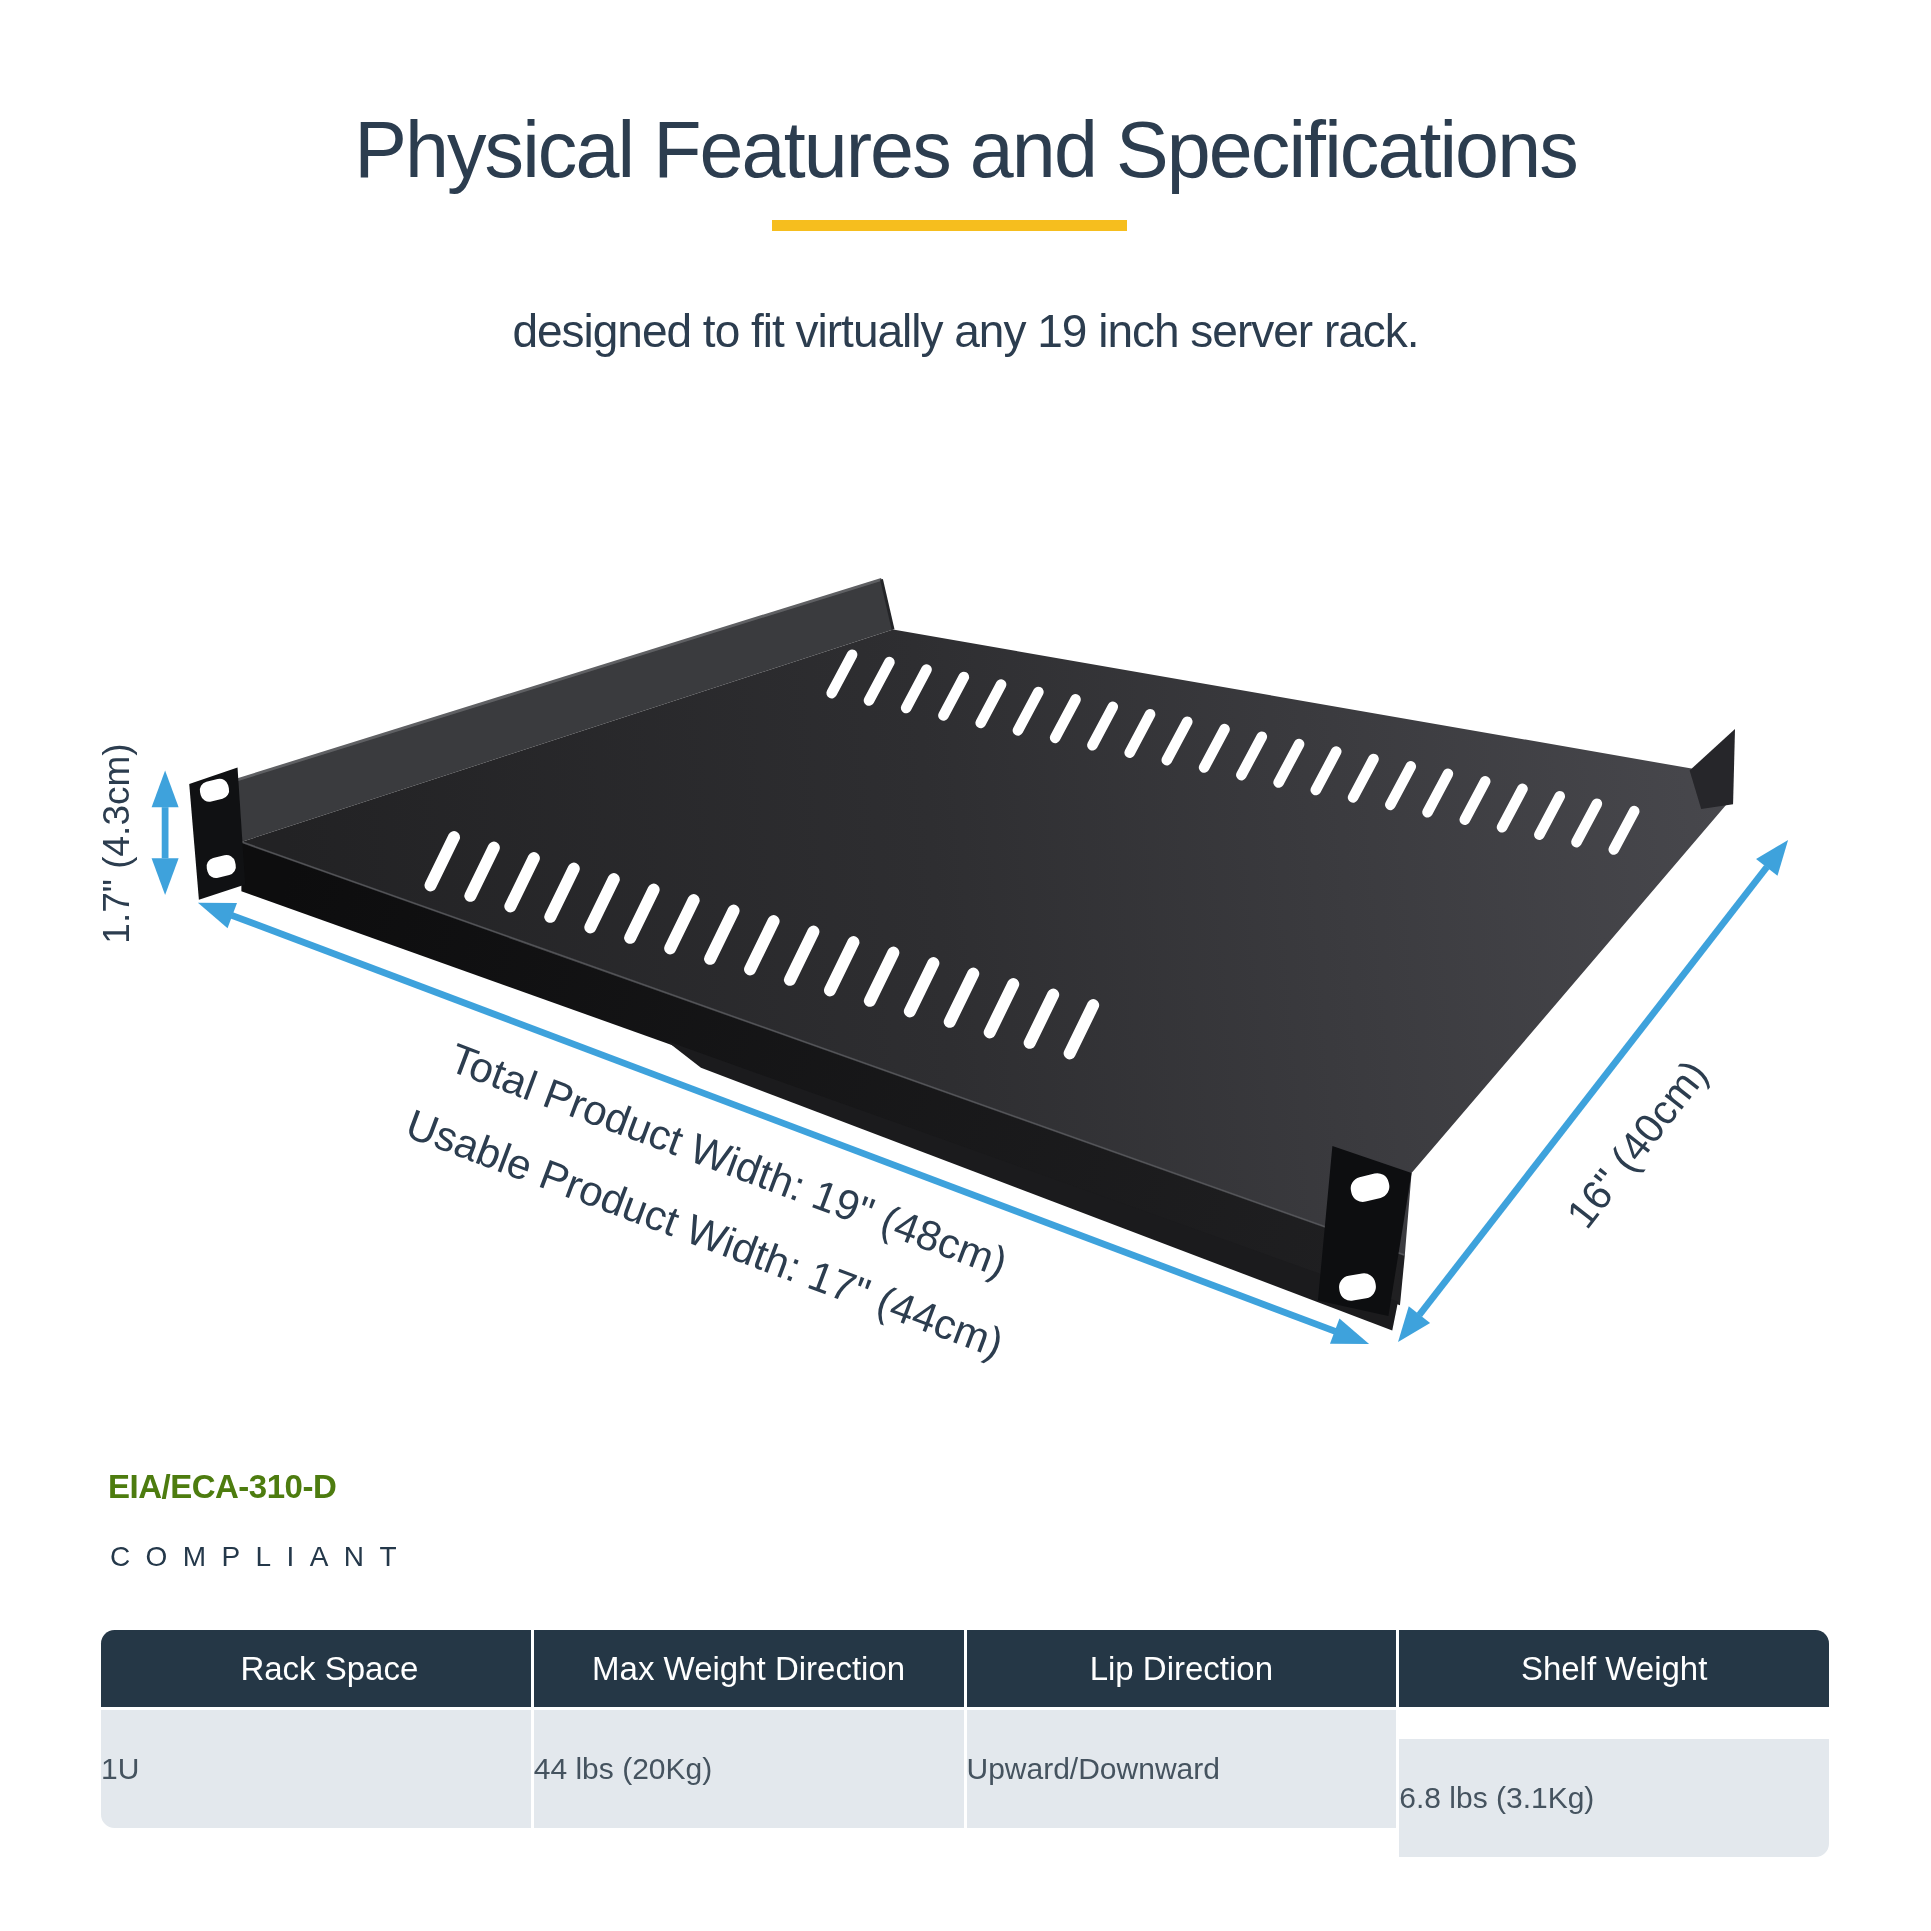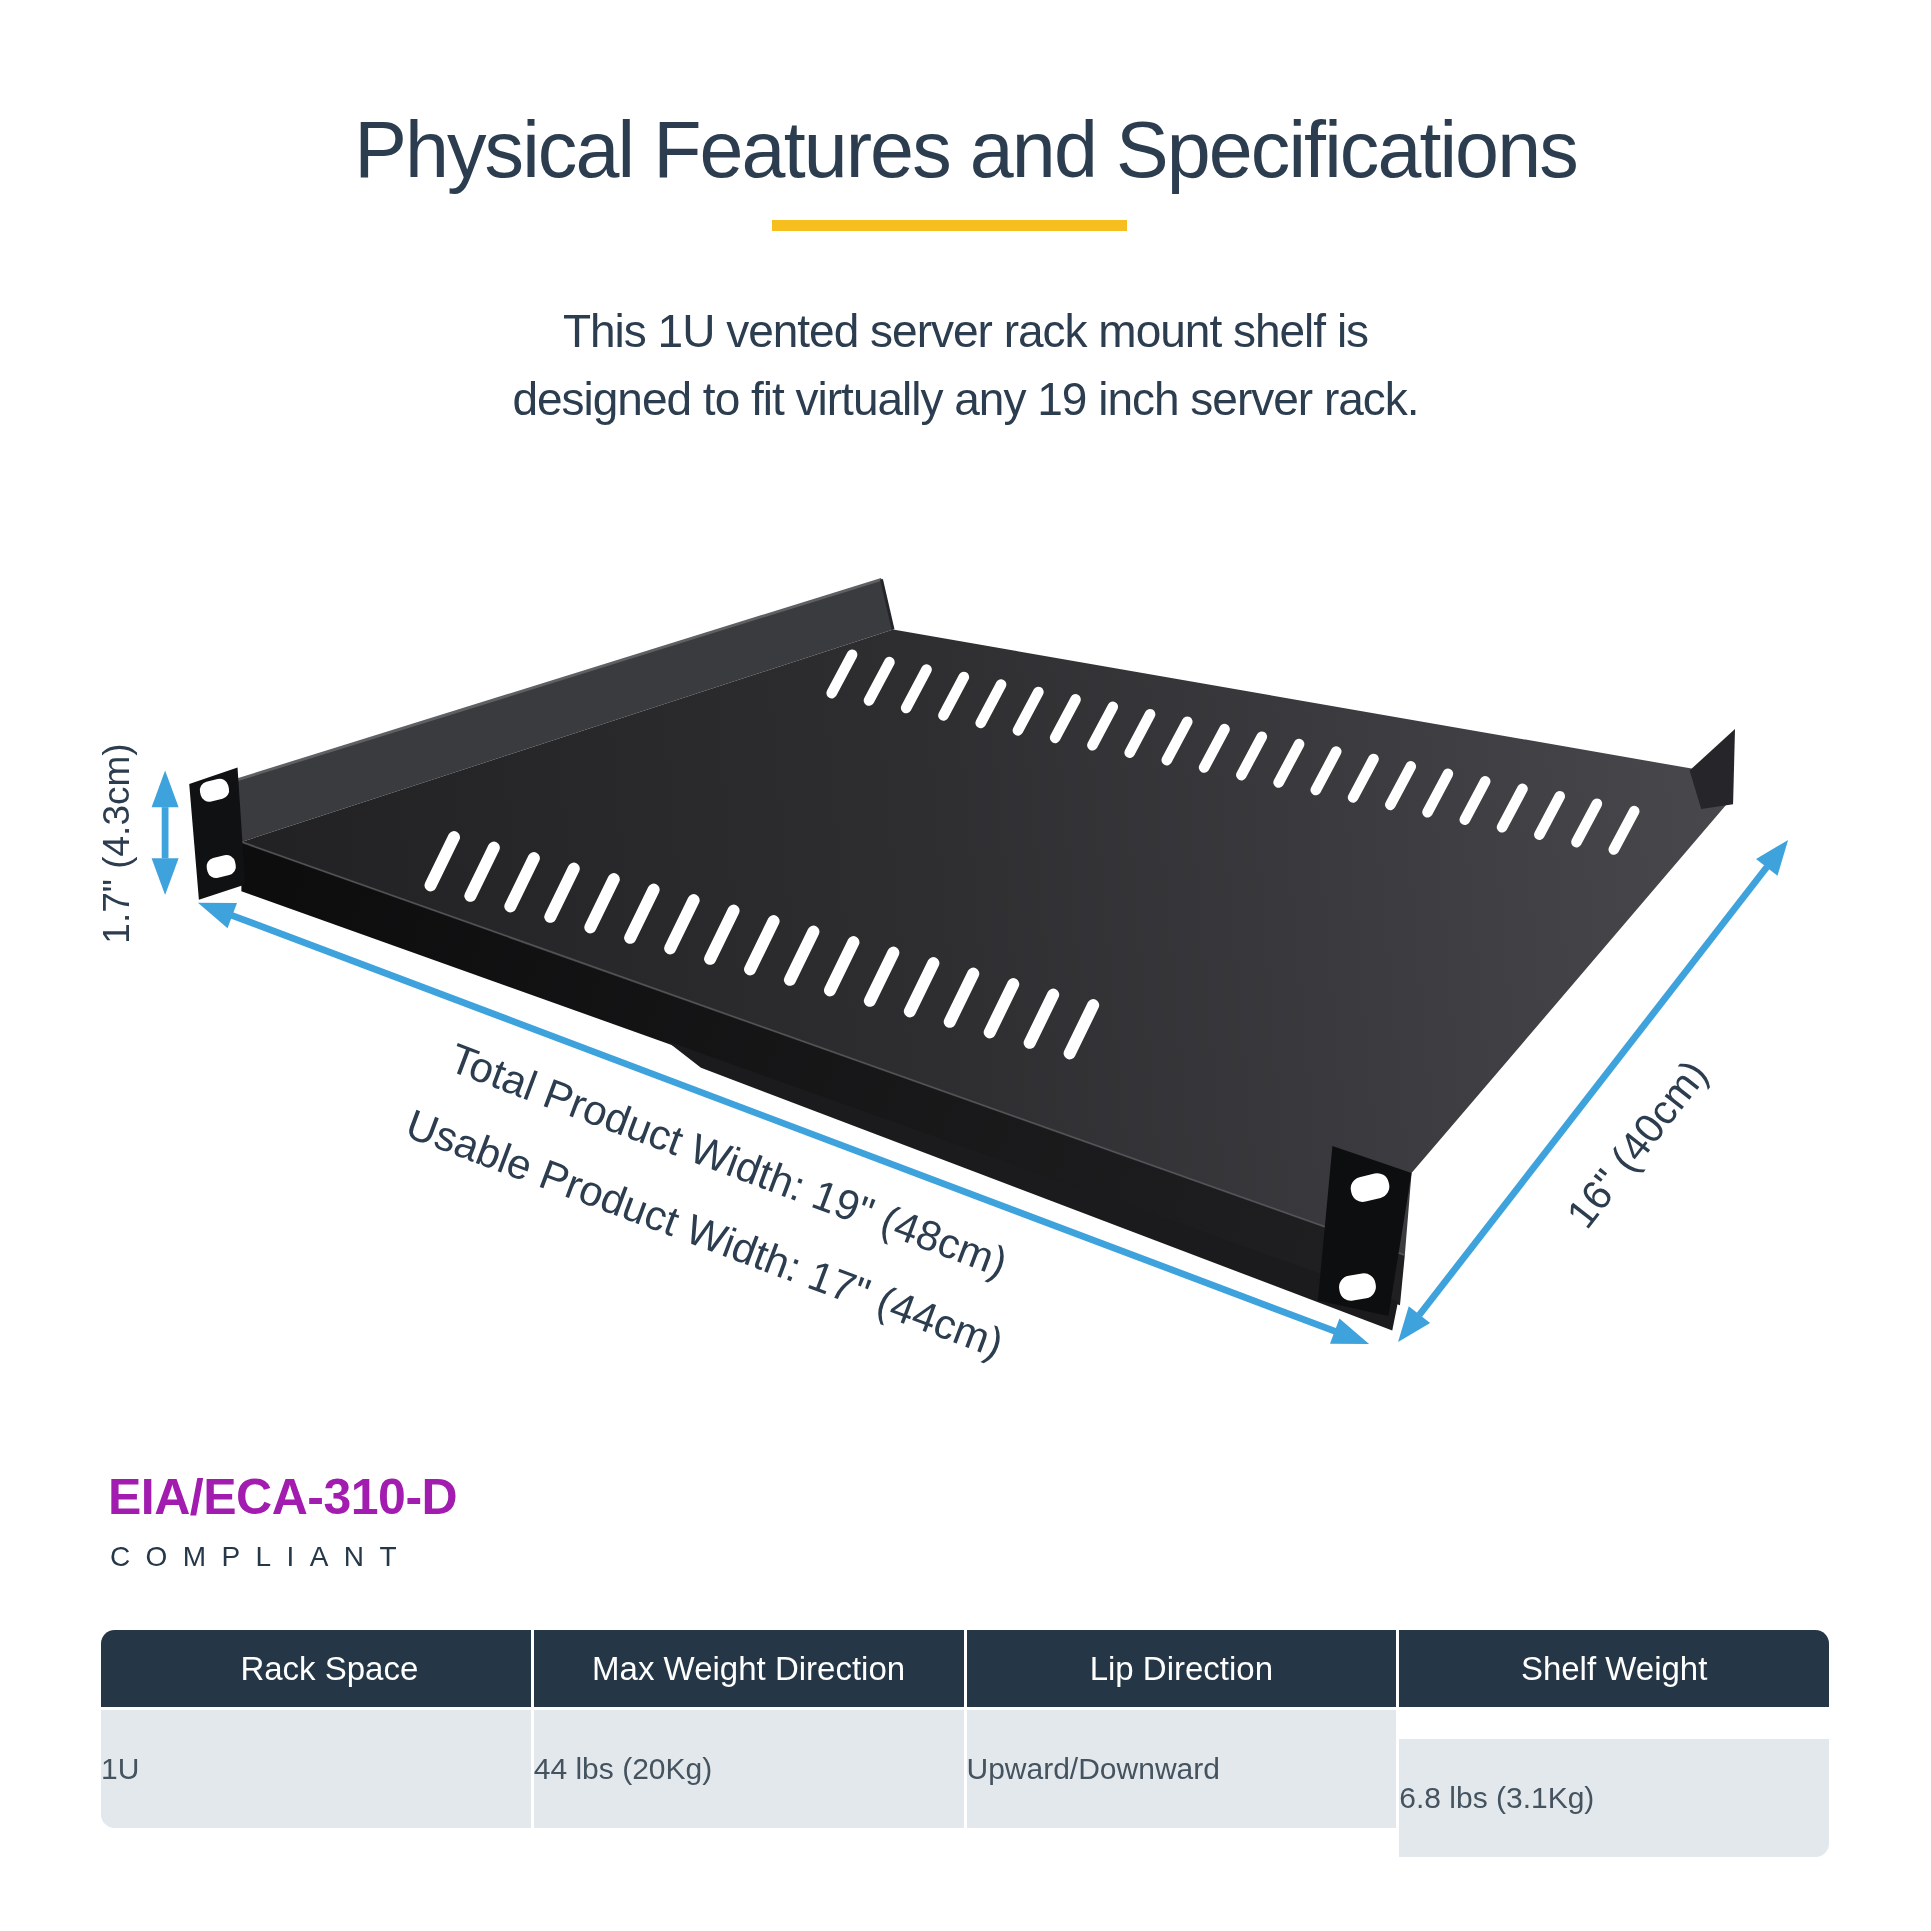--- a/index.html
+++ b/index.html
@@ -13,21 +13,21 @@
          letter-spacing:-1px;color:#2C3D4F;}
   #shelf-svg{left:0;top:0;width:1931px;height:1931px;}
   .dim-label{color:#2C3D4F;white-space:nowrap;}
   .height-label{left:-20px;top:824px;width:272px;height:39px;line-height:39px;text-align:center;
                 font-size:37px;transform:rotate(-90deg);}
   .width-labels{left:449px;top:1014px;font-size:42px;line-height:77px;
                 transform:rotate(20.6deg);transform-origin:0 0;}
   .width-labels .l1{text-indent:17.4px;}
   .depth-label{left:1463px;top:1121px;width:348px;height:46px;line-height:46px;text-align:center;
                font-size:41px;transform:rotate(-52deg);}
-  .eia{left:108px;top:1468px;font-size:50px;font-weight:700;letter-spacing:-0.5px;color:#a21caf;}
+  .eia{left:108px;top:1468px;font-size:33px;font-weight:700;letter-spacing:-0.5px;color:#4d7c0f;}
   .compliant{left:110px;top:1541px;font-size:28px;letter-spacing:15.4px;color:#24384A;}
   .spec-table{left:101px;top:1630px;width:1728px;display:flex;}
   .spec-col{flex:1 1 0;box-sizing:border-box;}
   .spec-col + .spec-col{border-left:3.9px solid #ffffff;}
   .spec-th{height:77px;line-height:77px;background:#253746;color:#ffffff;font-size:33px;
            text-align:center;white-space:nowrap;}
   .spec-td{height:118px;line-height:118px;background:#E3E8ED;color:#45535F;font-size:30px;
            text-align:left;margin-top:2.9px;white-space:nowrap;}
   .spec-col:first-child .spec-th{border-top-left-radius:13.5px;padding-left:27px;}
   .spec-col:last-child  .spec-th{border-top-right-radius:13.5px;}
@@ -36,21 +36,20 @@
 </style>
 </head>
 <body>
 
 <div class="canvas">
 
   <h1 class="abs title">Physical Features and Specifications</h1>
   <div class="abs divider"></div>
 
   <div class="abs intro">
-    <div>This 1U vented server rack mount shelf is</div>
     <div>designed to fit virtually any 19 inch server rack.</div>
   </div>
 
   <svg id="shelf-svg" class="abs" viewBox="0 0 2000 2000">
     <defs>
       <linearGradient id="gDeck" gradientUnits="userSpaceOnUse" x1="300" y1="950" x2="1780" y2="820">
         <stop offset="0" stop-color="#222224"></stop>
         <stop offset="0.45" stop-color="#2e2e31"></stop>
         <stop offset="1" stop-color="#47474c"></stop>
       </linearGradient>

